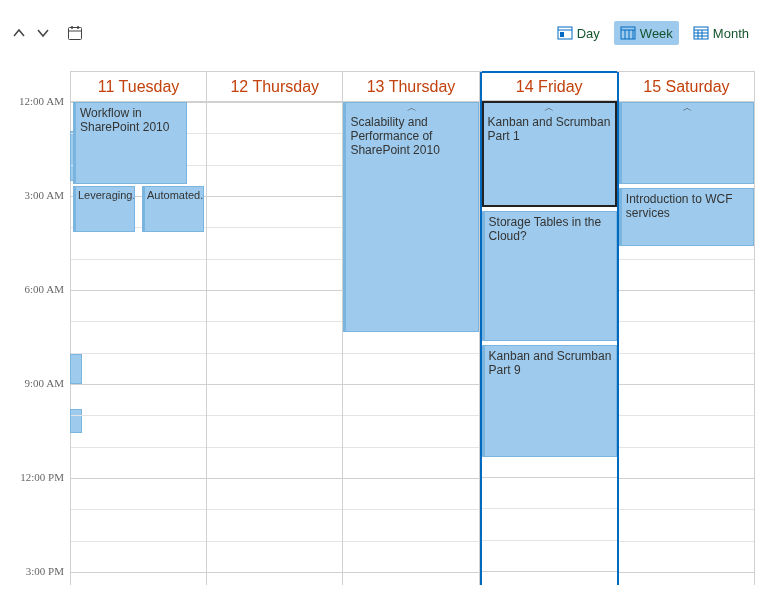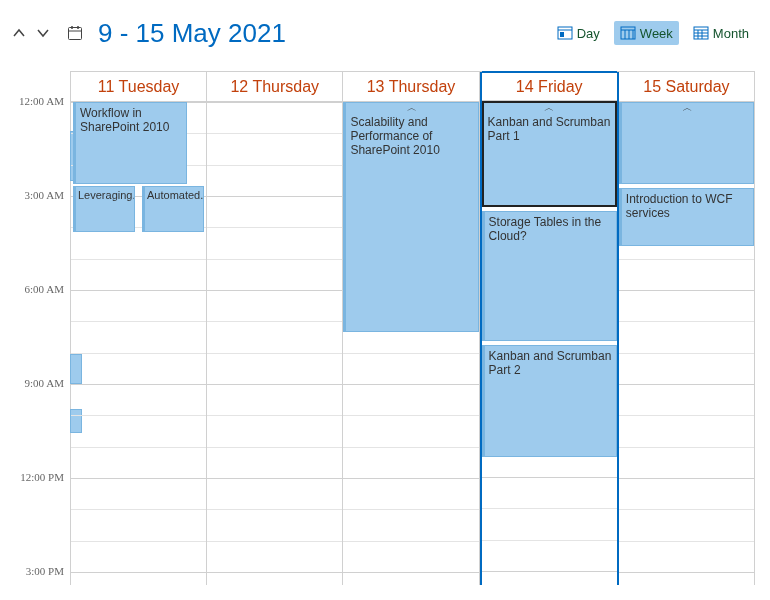--- a/index.html
+++ b/index.html
@@ -177,21 +177,20 @@
       </div>
     </div>
     <div class="cal-icon-wrap">
       <svg width="16" height="16" viewBox="0 0 16 16">
         <rect x="1.5" y="2.5" width="13" height="12" rx="1" fill="none" stroke="#444"></rect>
         <line x1="1.5" y1="6" x2="14.5" y2="6" stroke="#444"></line>
         <line x1="5" y1="1" x2="5" y2="4" stroke="#444" stroke-width="1.5"></line>
         <line x1="11" y1="1" x2="11" y2="4" stroke="#444" stroke-width="1.5"></line>
       </svg>
     </div>
-    <div class="title">9  - 15 May 2021</div>
     <div class="spacer"></div>
     <div class="view-buttons">
       <div class="view-btn">
         <svg width="16" height="14" viewBox="0 0 16 14">
             <rect x="1" y="1" width="14" height="12" fill="none" stroke="#006ac1"></rect>
             <line x1="1" y1="4" x2="15" y2="4" stroke="#006ac1"></line>
             <rect x="3" y="6" width="4" height="5" fill="#006ac1"></rect>
           </svg>
         <span class="lbl">Day</span>
       </div>
@@ -338,21 +337,21 @@
             <div class="hour-line" style="top: 31.3333px;"></div>
             <div class="hour-line major" style="top: 0px;"></div>
           <div class="event with-ov selected" style="left:0px; right:0px; top:0px; height:106px;">
             <div class="ov">︿</div>
             <span>Kanban and Scrumban Part 1</span>
           </div>
           <div class="event" style="left:0px; right:0px; top:110px; height:130px;">
             <span>Storage Tables in the Cloud?</span>
           </div>
           <div class="event" style="left:0px; right:0px; top:244px; height:112px;">
-            <span>Kanban and Scrumban Part 2</span>
+            <span>Kanban and Scrumban Part 9</span>
           </div>
         </div>
       </div>
 
       <div class="day">
         <div class="day-header">15 Saturday</div>
         <div class="day-body">
             <div class="hour-line major" style="top: 470px;"></div>
             <div class="hour-line" style="top: 438.667px;"></div>
             <div class="hour-line" style="top: 407.333px;"></div>

